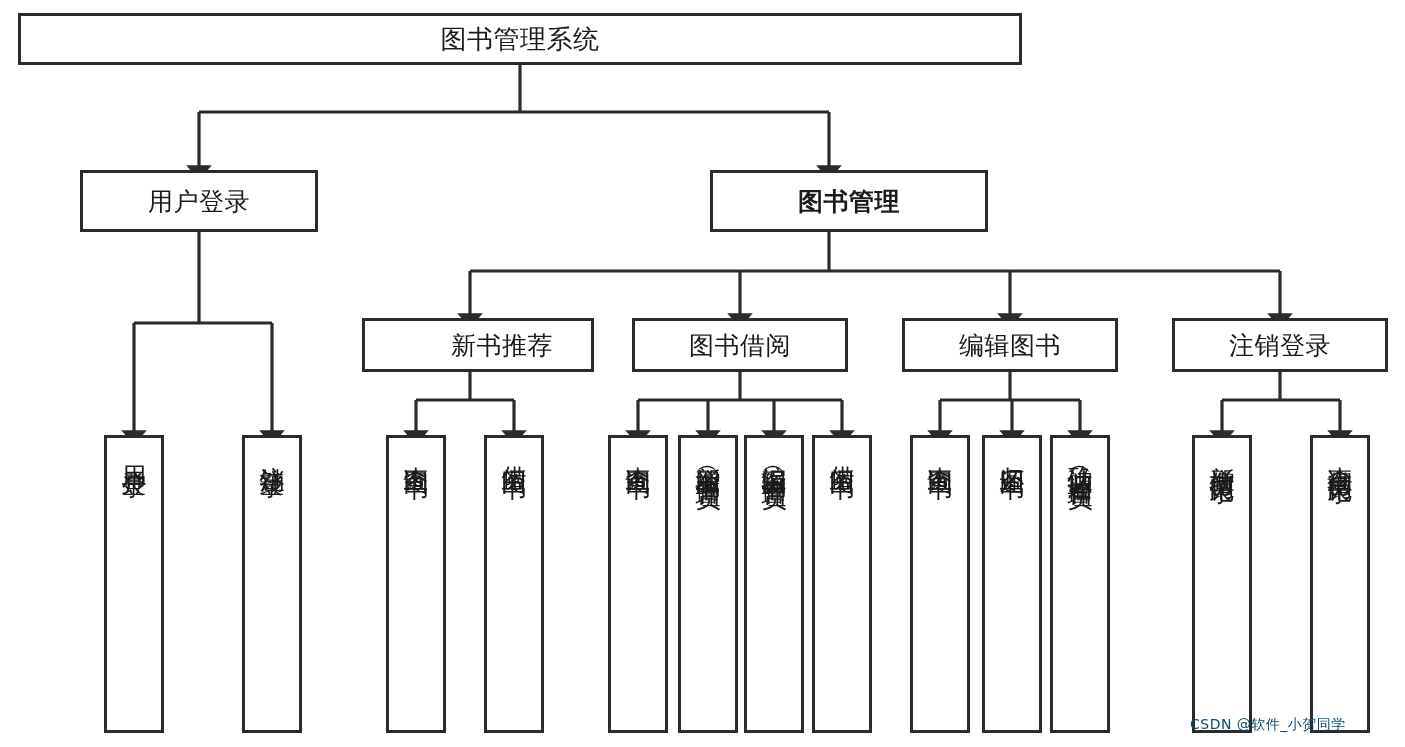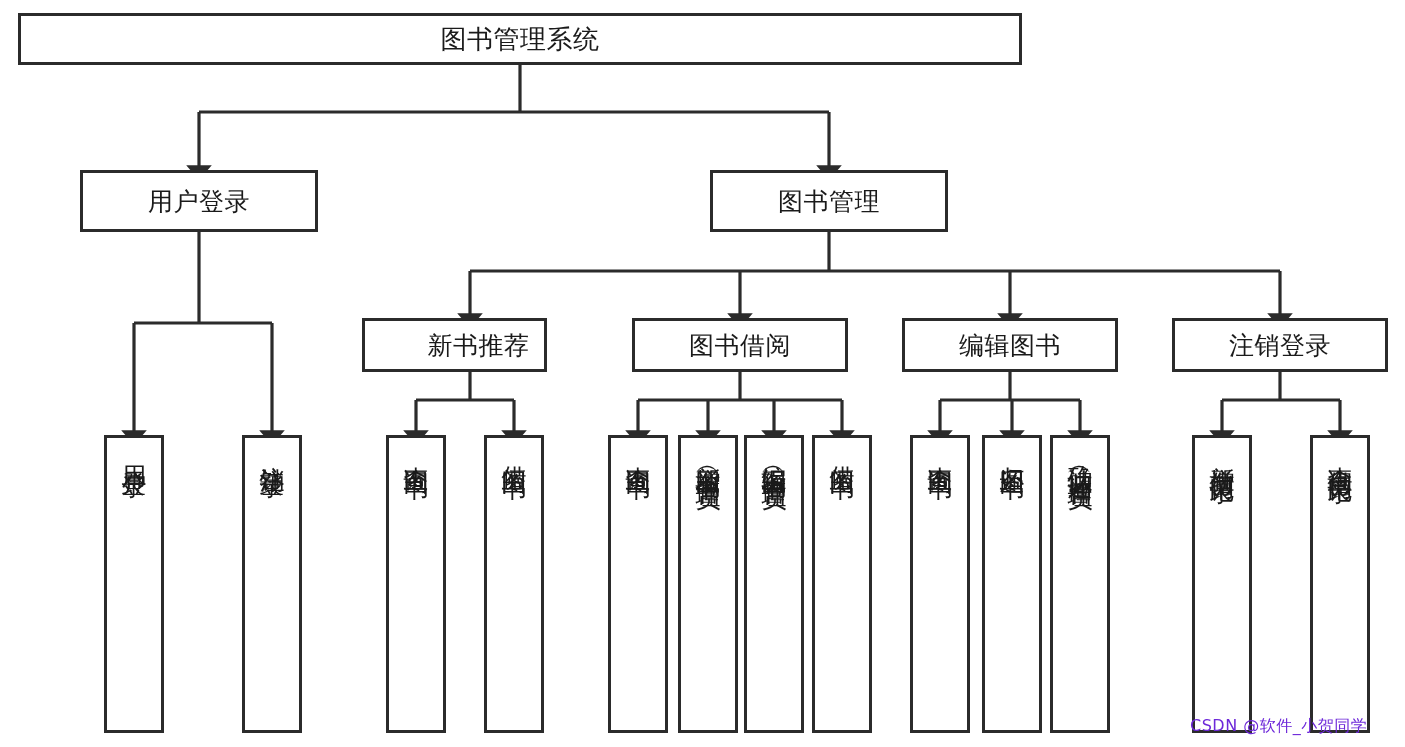--- a/index.html
+++ b/index.html
@@ -54,22 +54,22 @@
   .node.vertical .label {
     writing-mode: vertical-rl;
     text-orientation: upright;
     font-size: 25px;
     letter-spacing: 3px;
     line-height: 1.0;
   }
   .node.root .label { font-size: 26px; }
   .watermark {
     position: absolute;
-    font-size: 16px;
-    color: #6d28d9;
+    font-size: 14px;
+    color: #0c4a6e;
     white-space: nowrap;
     z-index: 5;
     letter-spacing: 0.5px;
   }
 </style>
 </head>
 <body>
 
 <div id="diagram-root">
 
@@ -116,24 +116,24 @@
       </g>
   </svg>
 
   <div id="node-layer">
       <div class="node horizontal root" style="left: 18px; top: 13px; width: 1004px; height: 52px;">
         <span class="label">图书管理系统</span>
       </div>
       <div class="node horizontal" style="left: 80px; top: 170px; width: 238px; height: 62px;">
         <span class="label">用户登录</span>
       </div>
-      <div class="node horizontal" style="left: 710px; top: 170px; width: 238px; height: 62px;">
+      <div class="node horizontal" style="left: 710px; top: 170px; width: 278px; height: 62px; font-weight: bold;">
         <span class="label">图书管理</span>
       </div>
-      <div class="node horizontal" style="left: 362px; top: 318px; width: 185px; height: 54px; padding-left: 48px;">
+      <div class="node horizontal" style="left: 362px; top: 318px; width: 232px; height: 54px; padding-left: 48px;">
         <span class="label">新书推荐</span>
       </div>
       <div class="node horizontal" style="left: 632px; top: 318px; width: 216px; height: 54px;">
         <span class="label">图书借阅</span>
       </div>
       <div class="node horizontal" style="left: 902px; top: 318px; width: 216px; height: 54px;">
         <span class="label">编辑图书</span>
       </div>
       <div class="node horizontal" style="left: 1172px; top: 318px; width: 216px; height: 54px;">
         <span class="label">注销登录</span>

